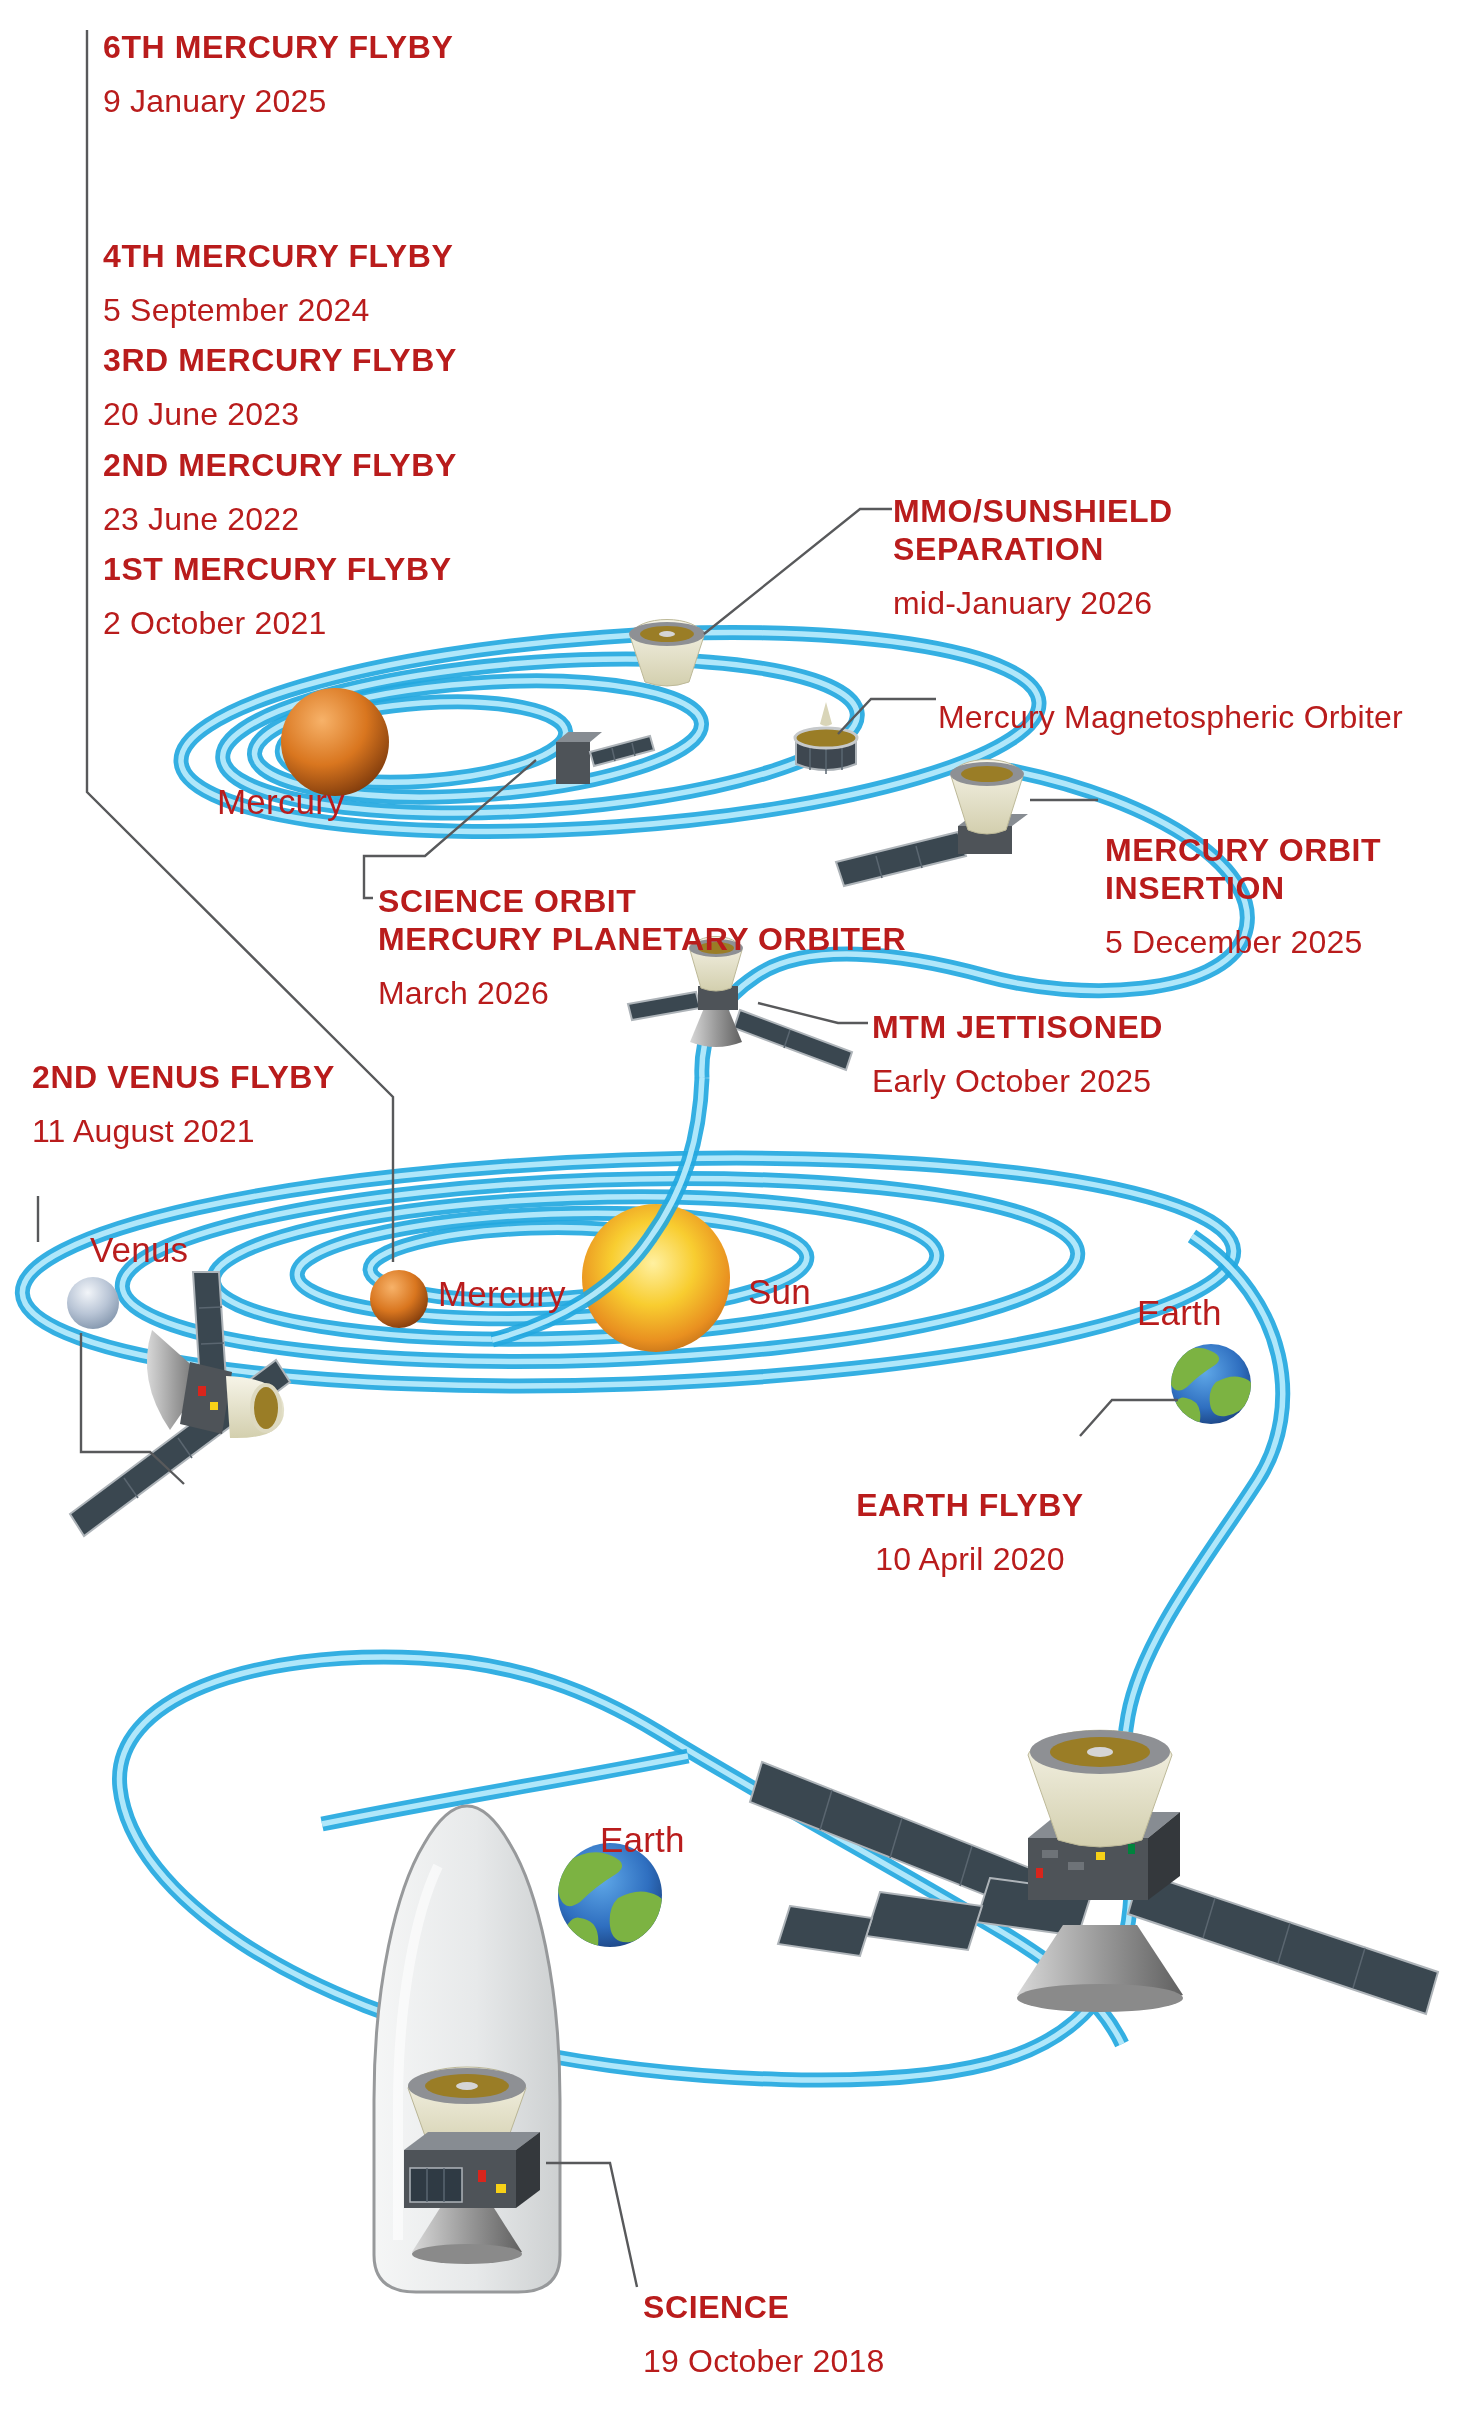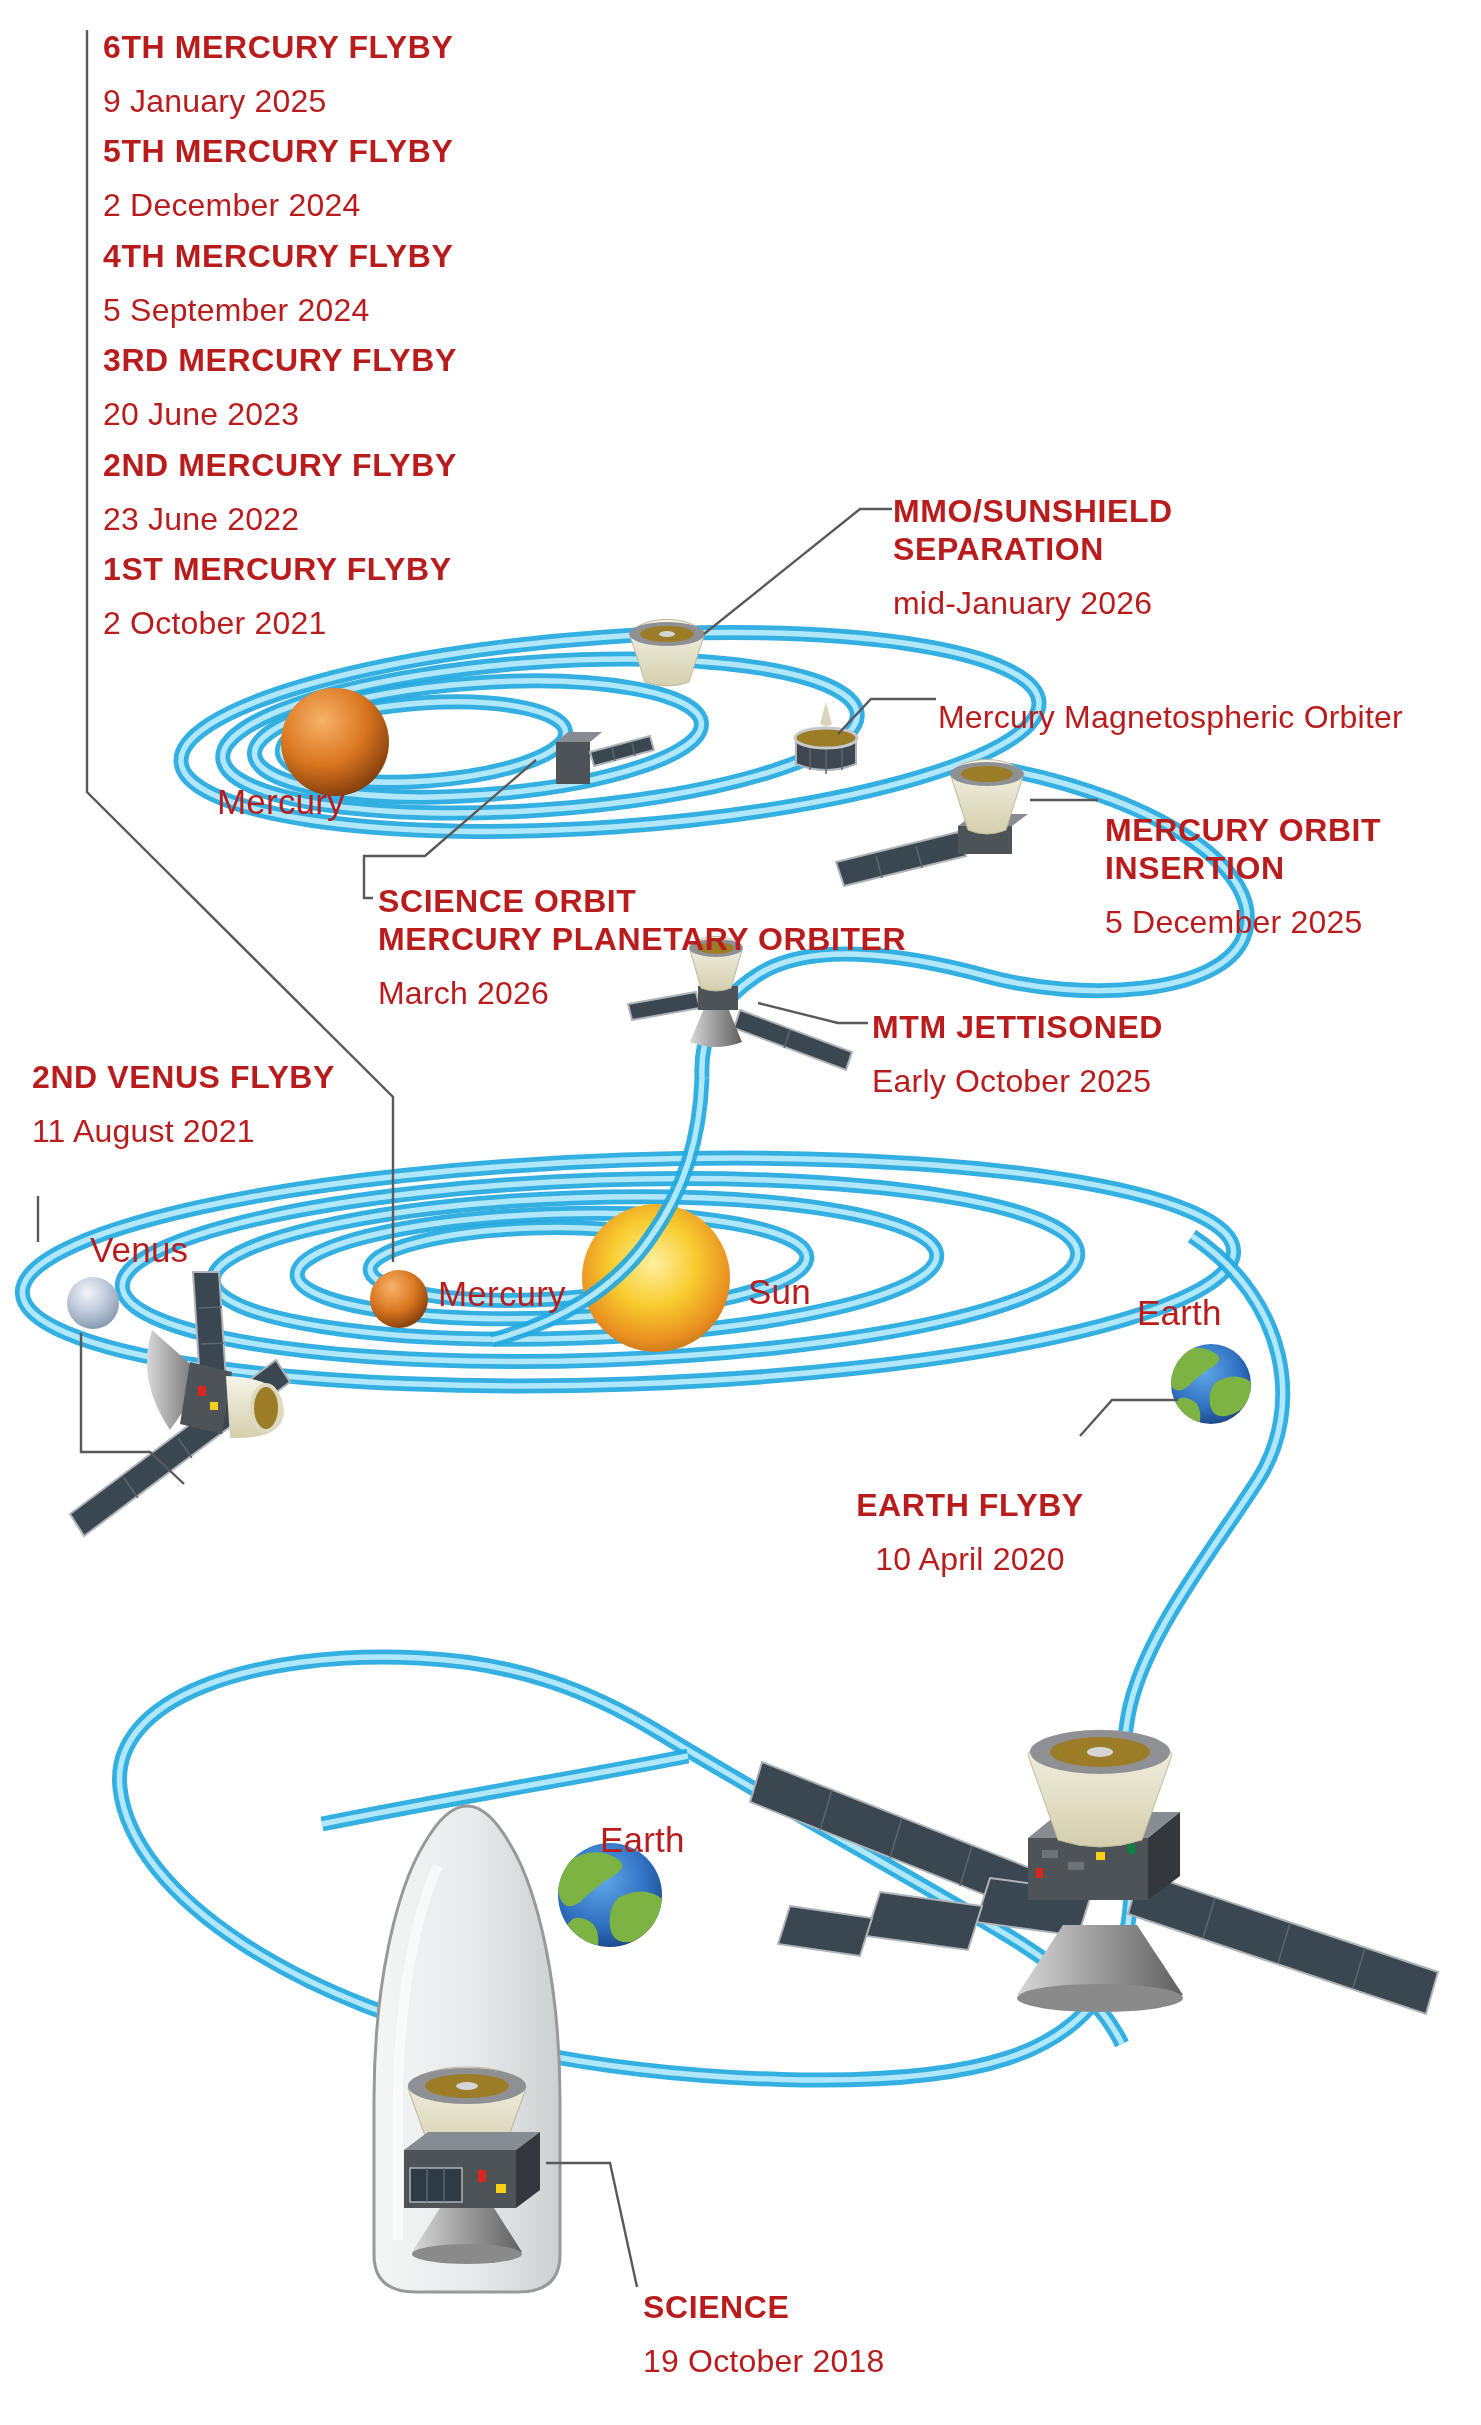--- a/index.html
+++ b/index.html
@@ -258,24 +258,20 @@
     <path class="ld" d="M 1178 1400 L 1112 1400 L 1080 1436"></path>
     <path class="ld" d="M 81 1333 L 81 1452 L 150 1452 L 184 1484"></path>
     <path class="ld" d="M 546 2163 L 610 2163 L 637 2287"></path>
   </g>
 </svg>
 
 <div class="lbl flyby" style="left:103px;top:28px">
   <div class="h">6TH MERCURY FLYBY</div>
   <div class="d">9 January 2025</div>
 </div>
-<div class="lbl flyby" style="left:103px;top:132px">
-  <div class="h">5TH MERCURY FLYBY</div>
-  <div class="d">2 December 2024</div>
-</div>
 <div class="lbl flyby" style="left:103px;top:237px">
   <div class="h">4TH MERCURY FLYBY</div>
   <div class="d">5 September 2024</div>
 </div>
 <div class="lbl flyby" style="left:103px;top:341px">
   <div class="h">3RD MERCURY FLYBY</div>
   <div class="d">20 June 2023</div>
 </div>
 <div class="lbl flyby" style="left:103px;top:446px">
   <div class="h">2ND MERCURY FLYBY</div>
@@ -287,21 +283,21 @@
 </div>
 
 <div class="lbl" style="left:893px;top:492px">
   <div class="h">MMO/SUNSHIELD</div>
   <div class="h">SEPARATION</div>
   <div class="d">mid-January 2026</div>
 </div>
 
 <div class="lbl d" style="left:938px;top:682px">Mercury Magnetospheric Orbiter</div>
 
-<div class="lbl" style="left:1105px;top:811px">
+<div class="lbl" style="left:1105px;top:831px">
   <div class="h">MERCURY ORBIT</div>
   <div class="h">INSERTION</div>
   <div class="d">5 December 2025</div>
 </div>
 
 <div class="lbl" style="left:378px;top:882px">
   <div class="h">SCIENCE ORBIT</div>
   <div class="h">MERCURY PLANETARY ORBITER</div>
   <div class="d">March 2026</div>
 </div>

